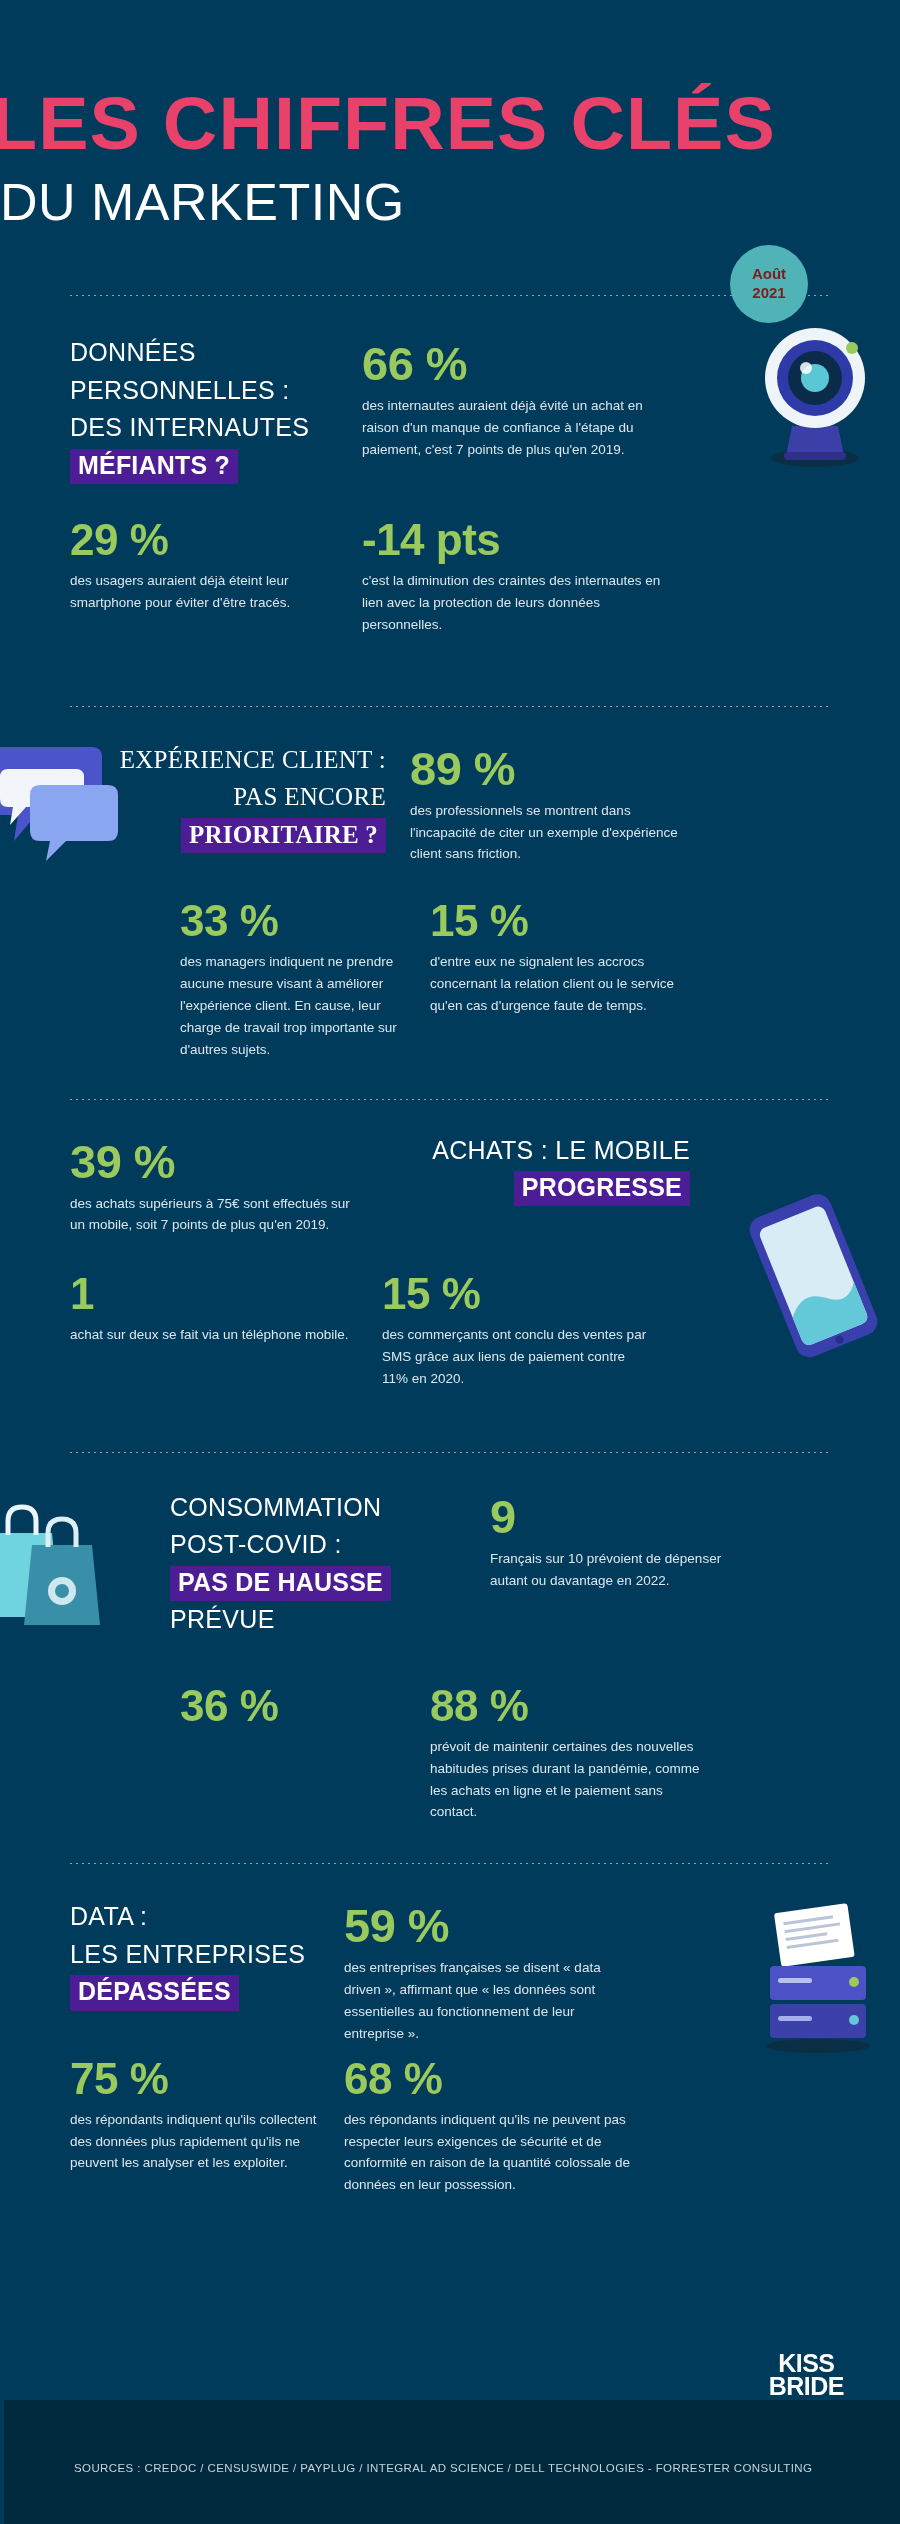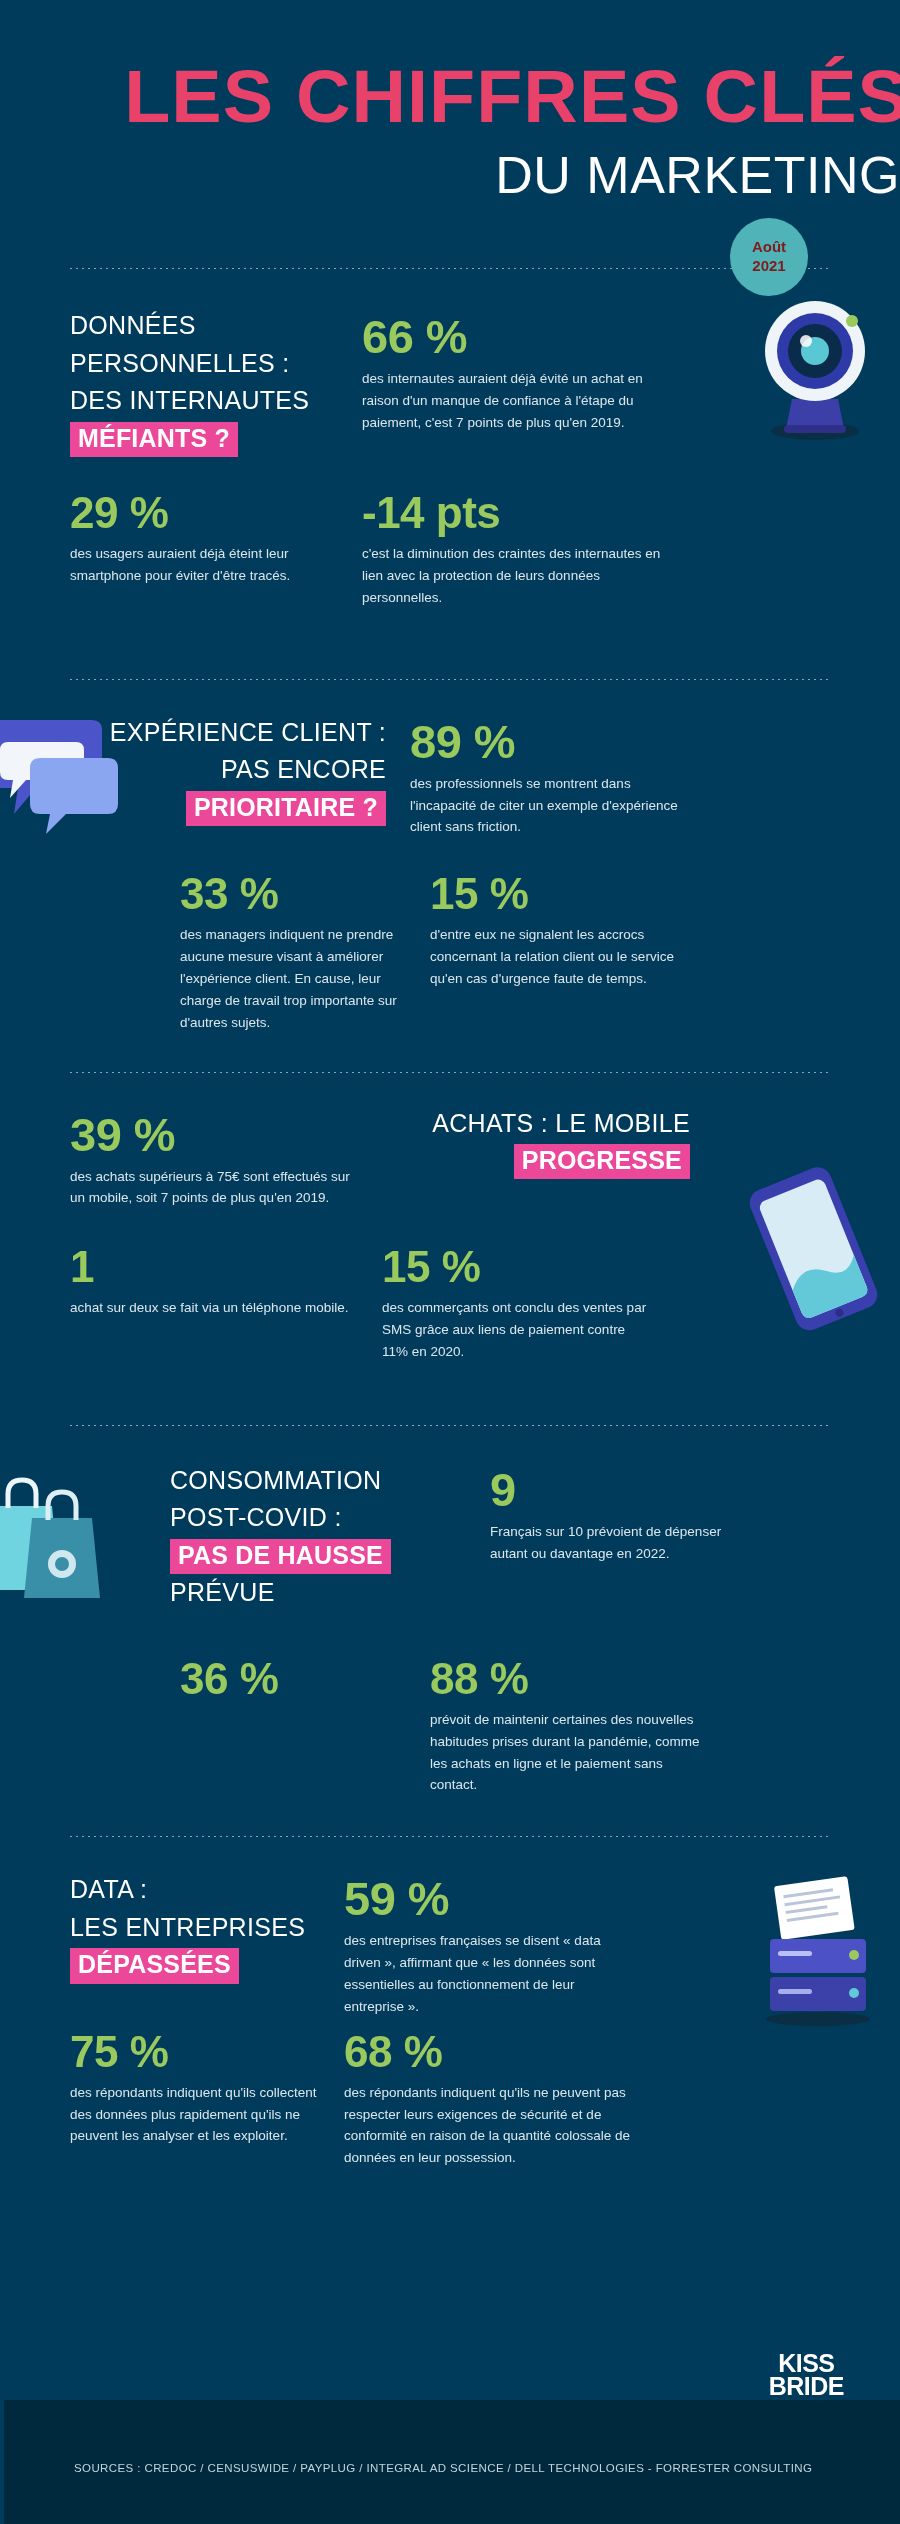--- a/index.html
+++ b/index.html
@@ -13,21 +13,22 @@
     width:900px;
     height:2524px;
     background:#003B5C;
     overflow:hidden;
   }
 
   
   .header{
     position:relative;
     padding-top:62px;
-    text-align:right;
+    text-align:left;
+    margin-top:27px;
   }
   .title-main{
     font-size:74px;
     font-weight:bold;
     letter-spacing:1px;
     color:#E8416A;
     line-height:0.95;
     margin:0;
     font-family:"Liberation Sans", sans-serif;
     transform:scaleX(1.02);
@@ -69,21 +70,21 @@
   .section{ position:relative; padding:0 70px; }
   .sec-head{
     font-size:25px;
     font-weight:300;
     color:#ffffff;
     line-height:1.5;
     letter-spacing:0.3px;
   }
   .sec-head.right{ text-align:right; }
   .hl{
-    background:#ec4899;
+    background:#4c1d95;
     color:#ffffff;
     font-weight:bold;
     padding:1px 8px 3px 8px;
     display:inline-block;
     line-height:1.25;
     letter-spacing:0.2px;
   }
 
   .stat-num{
     color:#9ACA5E;
@@ -198,21 +199,21 @@
 
   <div class="section" style="padding-top:34px;">
 
     <svg class="art" width="150" height="140" style="left:-20px;top:22px;" viewBox="0 0 150 140">
       <path d="M18 18 L112 18 Q122 18 122 28 L122 76 Q122 86 112 86 L56 86 L34 112 L38 86 L18 86 Q8 86 8 76 L8 28 Q8 18 18 18 Z" fill="#4B55C9"></path>
       <path d="M28 40 L96 40 Q104 40 104 48 L104 70 Q104 78 96 78 L46 78 L30 96 L33 78 L28 78 Q20 78 20 70 L20 48 Q20 40 28 40 Z" fill="#F2F6FA"></path>
       <path d="M60 56 L128 56 Q138 56 138 66 L138 102 Q138 112 128 112 L86 112 L66 132 L70 112 L60 112 Q50 112 50 102 L50 66 Q50 56 60 56 Z" fill="#8BA6F0"></path>
     </svg>
 
     <div class="row">
-      <div class="cell" style="width:340px;padding-right:24px;">
+      <div class="cell" style="width:340px;padding-right:24px;font-family:Liberation Serif, serif;">
         <div class="sec-head right">
           <span>EXPÉRIENCE CLIENT :</span><br>
           <span>PAS ENCORE</span><br>
           <span class="hl">PRIORITAIRE ?</span>
         </div>
       </div>
       <div class="cell" style="width:280px;padding-top:4px;">
         <div class="stat-num big">89 %</div>
         <div class="stat-txt">des professionnels se montrent dans l'incapacité de citer un exemple d'expérience client sans friction.</div>
       </div>

